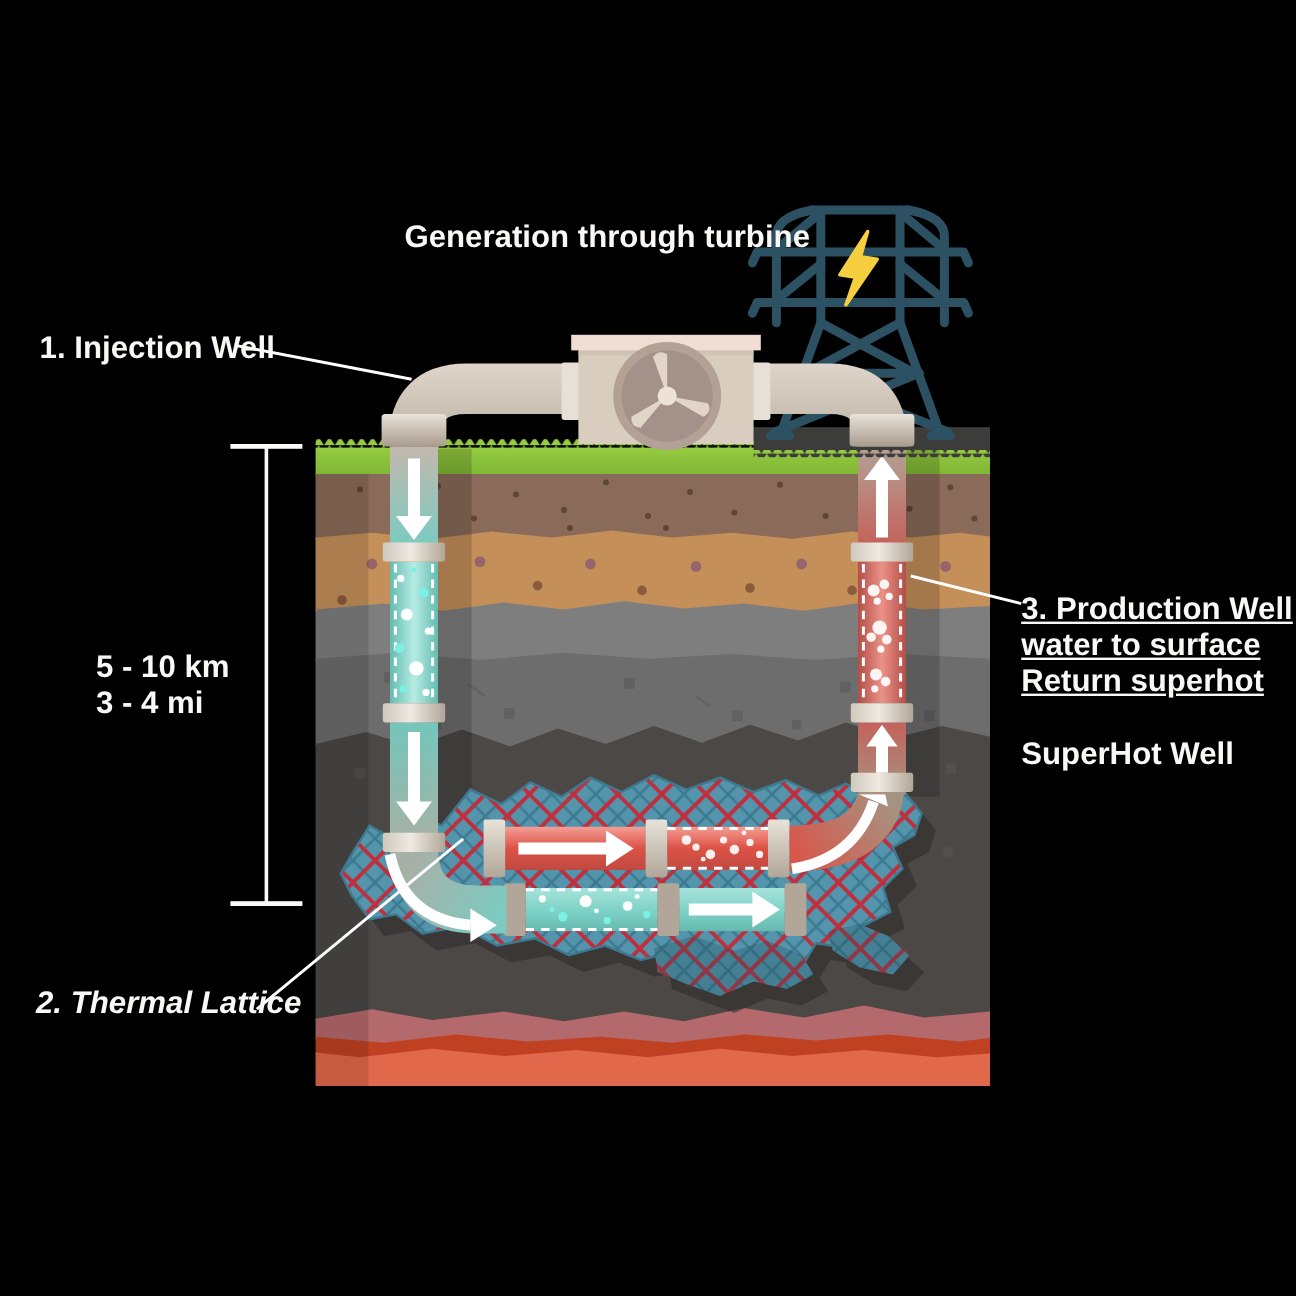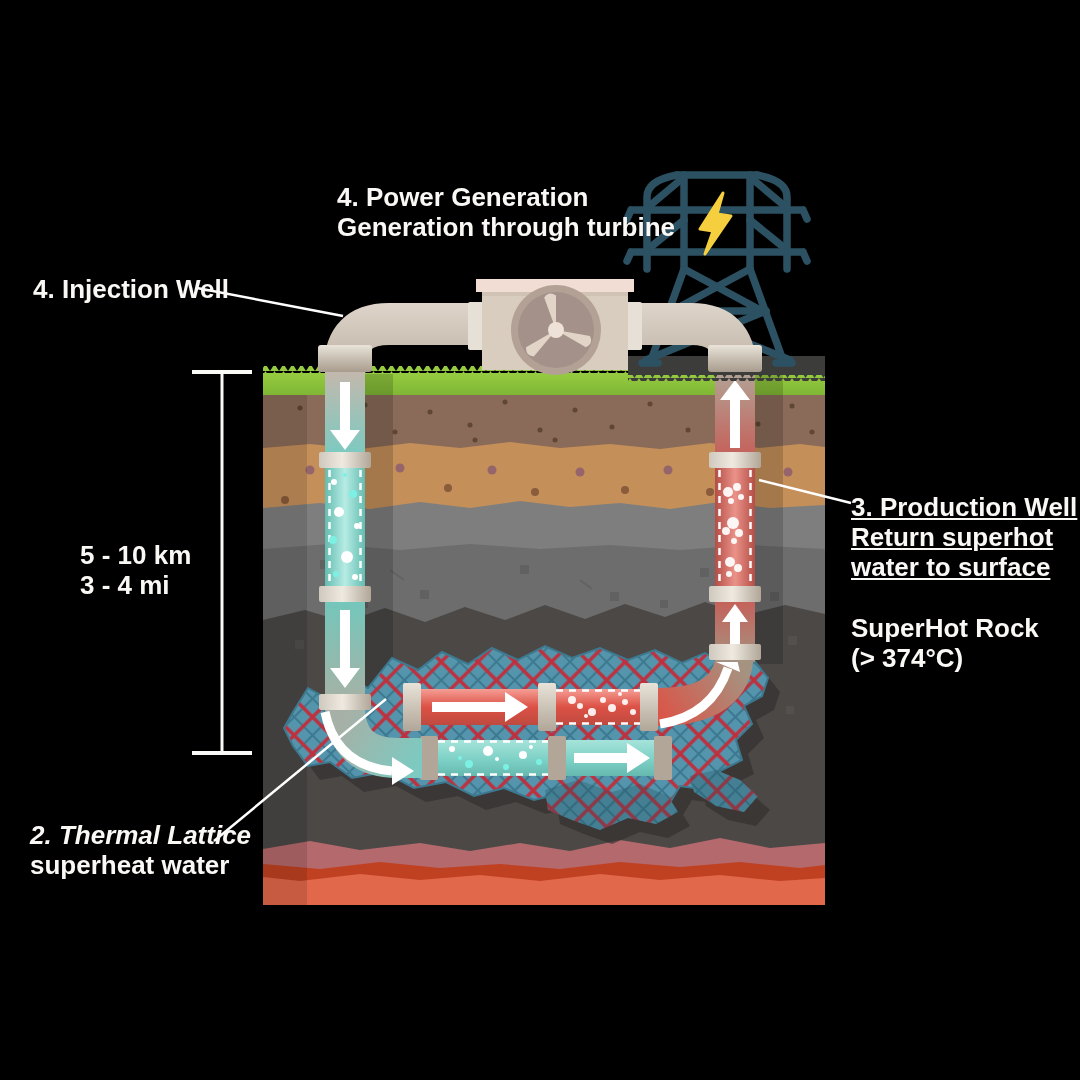--- a/index.html
+++ b/index.html
@@ -334,42 +334,39 @@
     <rect x="192" y="751" width="60" height="4"></rect>
   </g>
   <g stroke="#fff" stroke-width="2.5">
     <line x1="197" y1="288" x2="343" y2="316"></line>
     <line x1="214" y1="841" x2="386" y2="699"></line>
     <line x1="851" y1="503" x2="759" y2="480"></line>
   </g>
 </svg>
 
 <div class="lbl big" style="left:337px;top:182px;">
-  <div>4. Power Generation</div>
   <div>Generation through turbine</div>
 </div>
 
 <div class="lbl" style="left:33px;top:274px;">
-  <div>4. Injection Well</div>
+  <div>1. Injection Well</div>
 </div>
 
 <div class="lbl" style="left:80px;top:540px;">
   <div>5 - 10 km</div>
   <div>3 - 4 mi</div>
 </div>
 
 <div class="lbl" style="left:30px;top:820px;">
   <div class="italic">2. Thermal Lattice</div>
-  <div>superheat water</div>
 </div>
 
 <div class="lbl" style="left:851px;top:492px;text-decoration:underline;">
   <div>3. Production Well</div>
+  <div>water to surface</div>
   <div>Return superhot</div>
-  <div>water to surface</div>
 </div>
 
 <div class="lbl" style="left:851px;top:613px;">
-  <div>SuperHot Rock</div>
-  <div>(&gt; 374°C)</div>
+  <div>SuperHot Well</div>
 </div>
 
 </div>
 
 </body></html>

